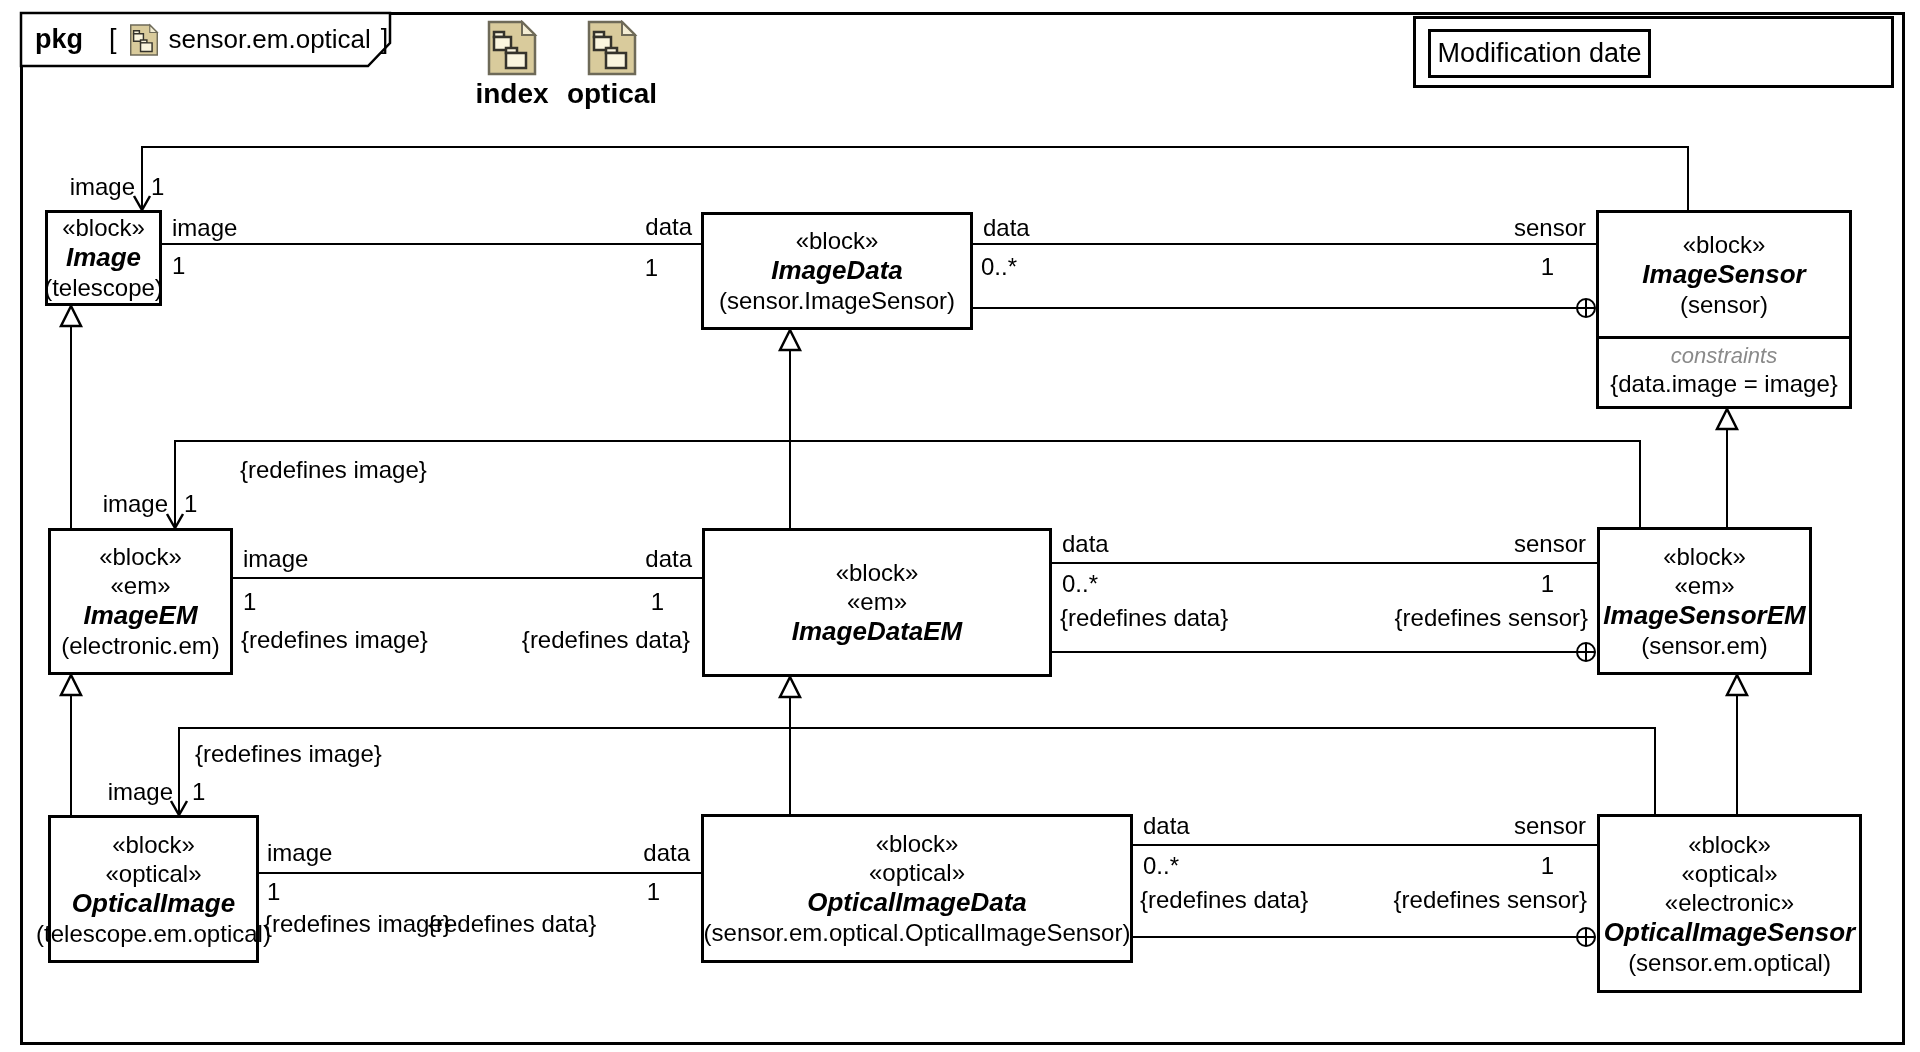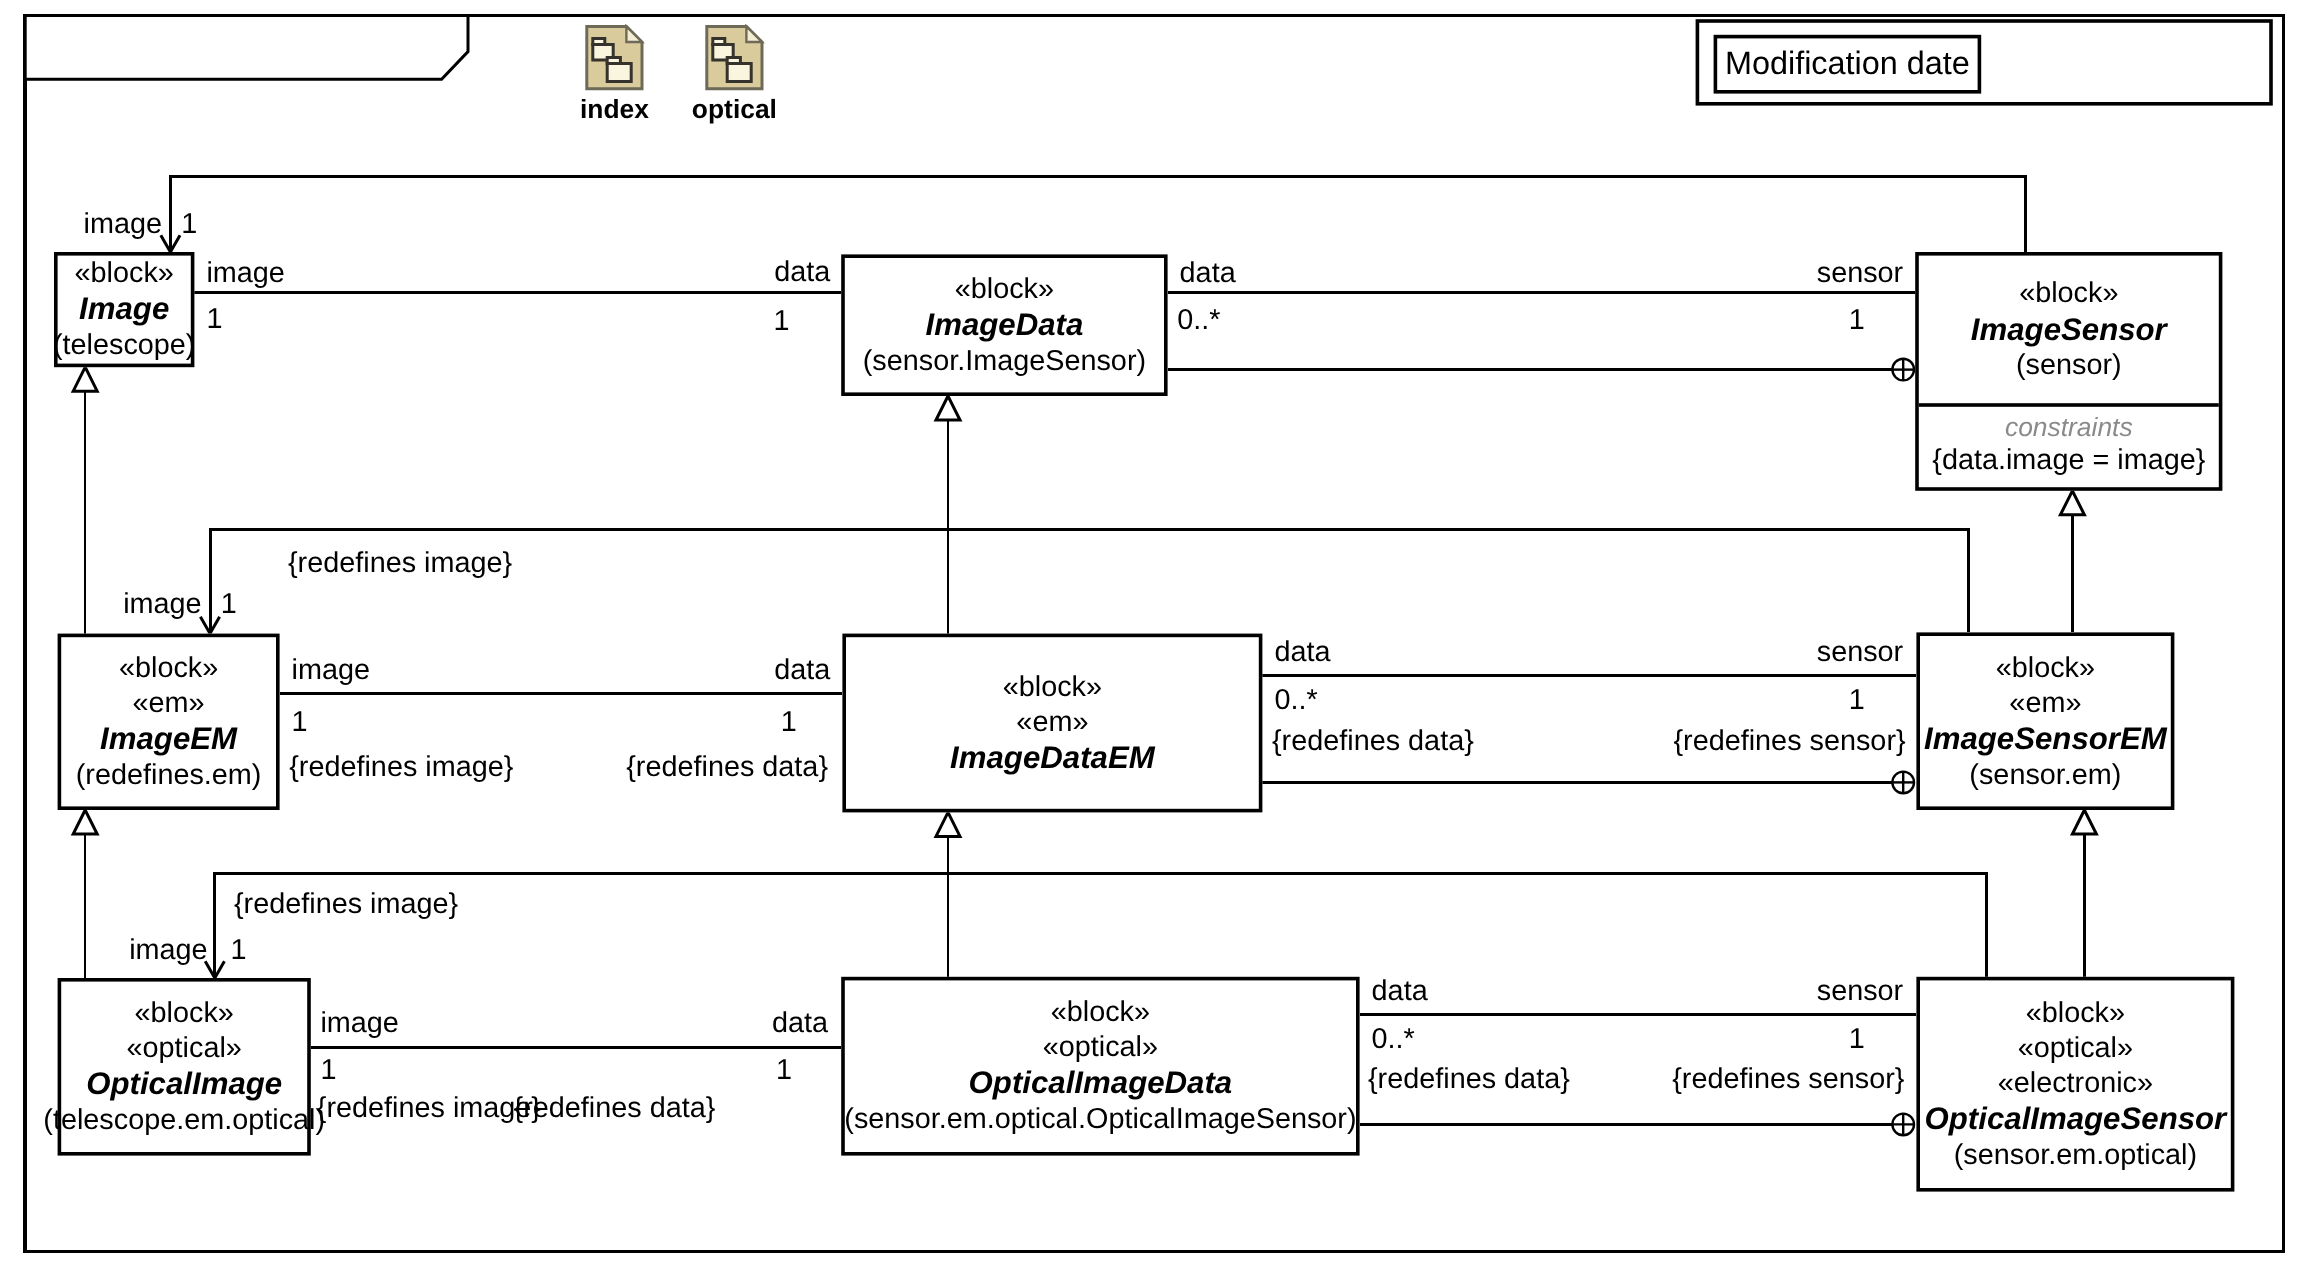--- a/index.html
+++ b/index.html
@@ -17,21 +17,21 @@
            justify-content:flex-end;align-items:center;padding:4px 0 8px 0;box-sizing:border-box;}
   .con-title{font-size:22px;line-height:26px;font-style:italic;color:#8a8a8a;}
   .con-expr{font-size:24px;line-height:29px;}
   .lbl{position:absolute;z-index:3;font-size:24px;line-height:27px;white-space:nowrap;}
   .hdr-tab{position:absolute;left:21px;top:13px;width:369px;height:53px;z-index:3;
            display:flex;align-items:center;padding-left:14px;box-sizing:border-box;}
   .hdr-kw{font-weight:bold;font-size:27px;}
   .hdr-br{font-size:27px;}
   .hdr-nm{font-size:26px;}
   .shortcut{position:absolute;z-index:3;display:flex;flex-direction:column;align-items:center;width:80px;}
-  .shortcut .sc-label{font-size:22px;font-weight:bold;margin-top:2px;}
+  .shortcut .sc-label{font-size:28px;font-weight:bold;margin-top:2px;}
   .moddate{position:absolute;left:1413px;top:16px;width:481px;height:72px;z-index:3;
            border:3px solid #000;box-sizing:border-box;}
   .md-box{position:absolute;top:10px;height:49px;border:3px solid #000;box-sizing:border-box;
           display:flex;align-items:center;justify-content:center;font-size:27px;white-space:nowrap;}
   .md-label{left:12px;width:223px;}
   .md-value{left:240px;width:226px;}
 </style>
 </head>
 <body>
 
@@ -97,20 +97,36 @@
         <line x1="1586" y1="299" x2="1586" y2="317"></line>
       <circle cx="1586" cy="652" r="9"></circle>
         <line x1="1577" y1="652" x2="1595" y2="652"></line>
         <line x1="1586" y1="643" x2="1586" y2="661"></line>
       <circle cx="1586" cy="937" r="9"></circle>
         <line x1="1577" y1="937" x2="1595" y2="937"></line>
         <line x1="1586" y1="928" x2="1586" y2="946"></line>
     </g>
   </svg>
 
+  <div class="hdr-tab">
+    <span class="hdr-kw">pkg</span>
+    <span class="hdr-br" style="margin-left:26px;">[</span>
+    <svg width="30" height="38" viewBox="0 0 52 56" style="margin-left:12px;">
+      <path d="M3 2 h33 l13 13 v39 h-46 z" fill="#d9cb9c" stroke="#6e6a58" stroke-width="2.5"></path>
+      <path d="M36 2 v13 h13 z" fill="#f3edd4" stroke="#6e6a58" stroke-width="2"></path>
+      <g fill="#faf5de" stroke="#35332b" stroke-width="2.5">
+        <path d="M8 12 h10 v5 h-10 z"></path>
+          <path d="M8 17 h17 v13 h-17 z"></path>
+        <path d="M20 28 h11 v5 h-11 z"></path>
+          <path d="M20 33 h20 v15 h-20 z"></path>
+      </g>
+    </svg>
+    <span class="hdr-nm" style="margin-left:10px;">sensor.em.optical</span>
+    <span class="hdr-br" style="margin-left:10px;">]</span>
+  </div>
 
   <div class="shortcut" style="left:472px;top:20px;">
     <svg width="52" height="56" viewBox="0 0 52 56">
       <path d="M3 2 h33 l13 13 v39 h-46 z" fill="#d9cb9c" stroke="#6e6a58" stroke-width="2.5"></path>
       <path d="M36 2 v13 h13 z" fill="#f3edd4" stroke="#6e6a58" stroke-width="2"></path>
       <g fill="#faf5de" stroke="#35332b" stroke-width="2.5">
         <path d="M8 12 h10 v5 h-10 z"></path>
           <path d="M8 17 h17 v13 h-17 z"></path>
         <path d="M20 28 h11 v5 h-11 z"></path>
           <path d="M20 33 h20 v15 h-20 z"></path>
@@ -157,21 +173,21 @@
     <div class="cmp-con">
       <div class="con-title">constraints</div>
       <div class="con-expr">{data.image = image}</div>
     </div>
   </div>
 
   <div class="block" style="left:48px;top:528px;width:185px;height:147px;">
     <div class="st">«block»</div>
     <div class="st">«em»</div>
     <div class="nm">ImageEM</div>
-    <div class="ns">(redefines.em)</div>
+    <div class="ns">(electronic.em)</div>
   </div>
 
   <div class="block" style="left:702px;top:528px;width:350px;height:149px;">
     <div class="st">«block»</div>
     <div class="st">«em»</div>
     <div class="nm">ImageDataEM</div>
   </div>
 
   <div class="block" style="left:1597px;top:527px;width:215px;height:148px;">
     <div class="st">«block»</div>

